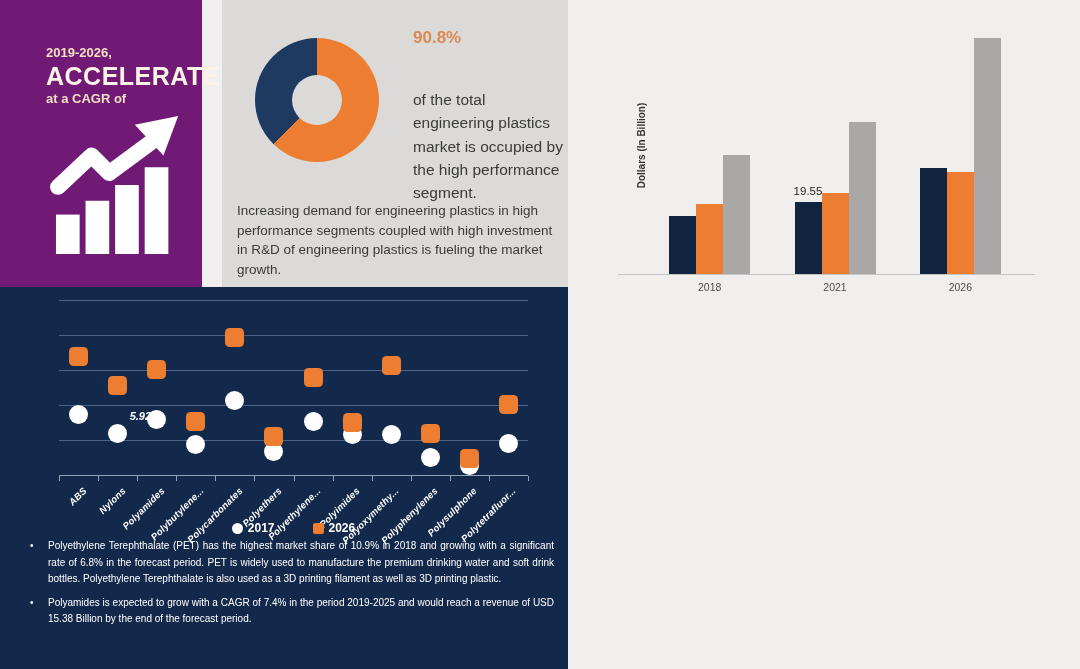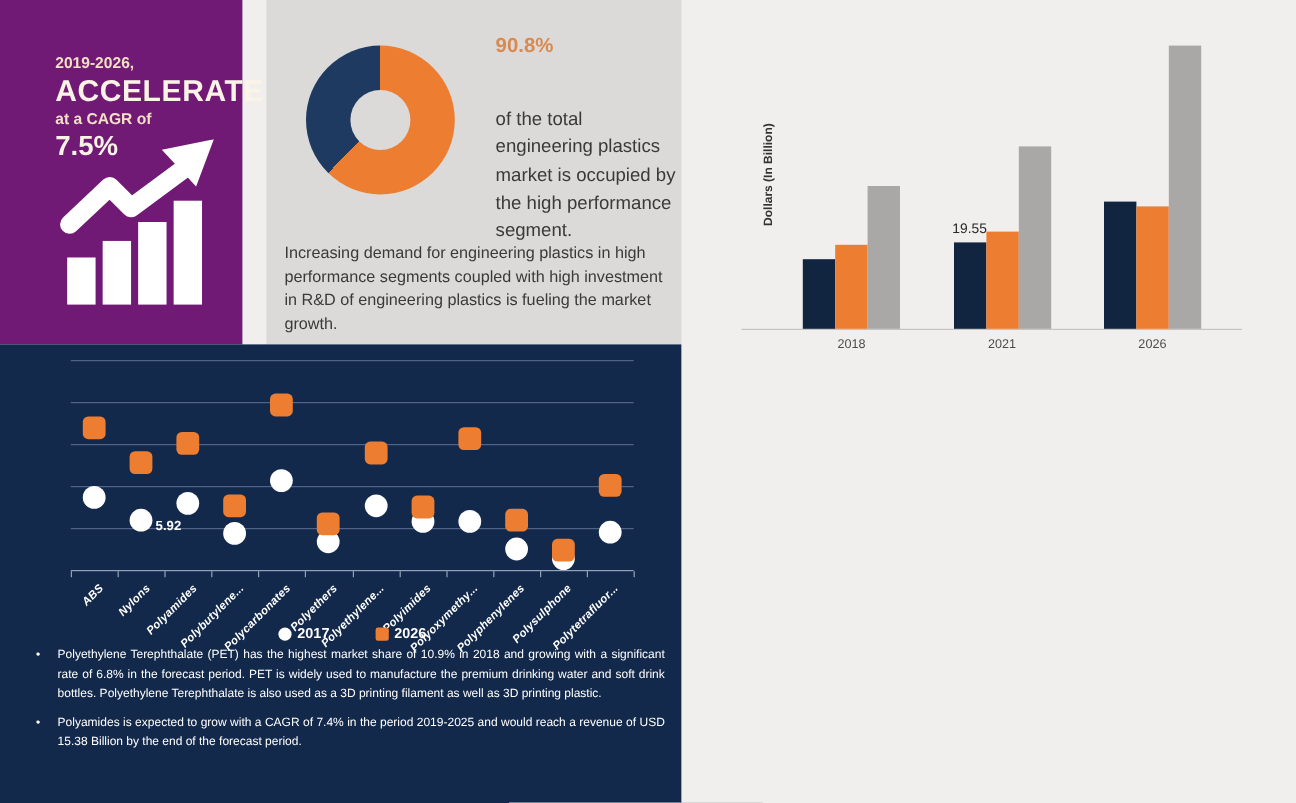--- a/index.html
+++ b/index.html
@@ -62,21 +62,20 @@
 </head>
 <body>
 
 <div class="stage">
 
   <div class="panel-orange">
     <div class="acc-text">
       <div class="acc-small">2019-2026,</div>
       <div class="acc-big">ACCELERATE</div>
       <div class="acc-small">at a CAGR of</div>
-      <div class="acc-cagr">7.5%</div>
     </div>
     <svg class="acc-icon" width="148" height="138" viewBox="0 0 150 140">
       <rect x="6" y="100" width="24" height="40" fill="#fff"></rect>
       <rect x="36" y="86" width="24" height="54" fill="#fff"></rect>
       <rect x="66" y="70" width="24" height="70" fill="#fff"></rect>
       <rect x="96" y="52" width="24" height="88" fill="#fff"></rect>
       <path d="M8 72 L42 40 L60 58 L106 24" fill="none" stroke="#fff" stroke-width="16" stroke-linejoin="round" stroke-linecap="round"></path>
       <polygon points="130,0 115,40 86,9" fill="#fff"></polygon>
     </svg>
   </div>
@@ -139,21 +138,21 @@
         <div class="sc-dot" style="left: 147.208px; top: 72.8px; background: rgb(237, 125, 49); border-radius: 24%;"></div>
         <div class="sc-dot" style="left: 186.292px; top: 124.6px; background: rgb(237, 125, 49); border-radius: 24%;"></div>
         <div class="sc-dot" style="left: 225.375px; top: 40.6px; background: rgb(237, 125, 49); border-radius: 24%;"></div>
         <div class="sc-dot" style="left: 264.458px; top: 140px; background: rgb(237, 125, 49); border-radius: 24%;"></div>
         <div class="sc-dot" style="left: 303.542px; top: 81.2px; background: rgb(237, 125, 49); border-radius: 24%;"></div>
         <div class="sc-dot" style="left: 342.625px; top: 126px; background: rgb(237, 125, 49); border-radius: 24%;"></div>
         <div class="sc-dot" style="left: 381.708px; top: 69.3px; background: rgb(237, 125, 49); border-radius: 24%;"></div>
         <div class="sc-dot" style="left: 420.792px; top: 137.2px; background: rgb(237, 125, 49); border-radius: 24%;"></div>
         <div class="sc-dot" style="left: 459.875px; top: 162.4px; background: rgb(237, 125, 49); border-radius: 24%;"></div>
         <div class="sc-dot" style="left: 498.958px; top: 107.8px; background: rgb(237, 125, 49); border-radius: 24%;"></div>
-        <div class="sc-ann" style="left: 129.625px; top: 146px;">5.92</div>
+        <div class="sc-ann" style="left: 129.625px; top: 123px; font-style: italic;">5.92</div>
         <div class="sc-legend" style="left: 59px; top: 234px; width: 469px;">
           <div class="item">
             <div style="width: 11px; height: 11px; background: rgb(255, 255, 255); border-radius: 50%;"></div>
             <div>2017</div>
           </div>
           <div class="item">
             <div style="width: 11px; height: 11px; background: rgb(237, 125, 49); border-radius: 2px;"></div>
             <div>2026</div>
           </div>
         </div>

